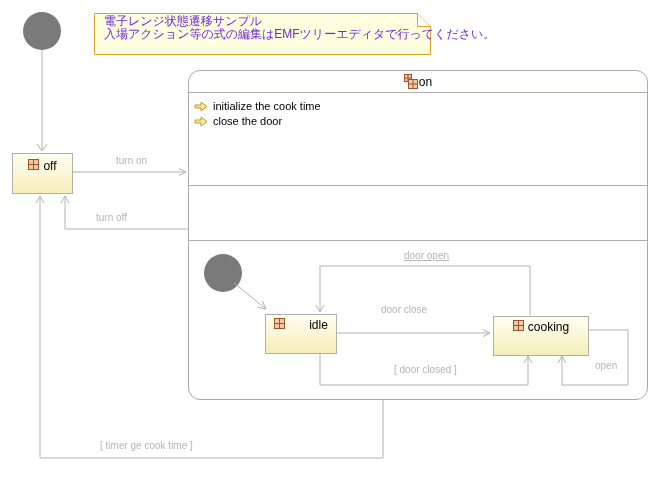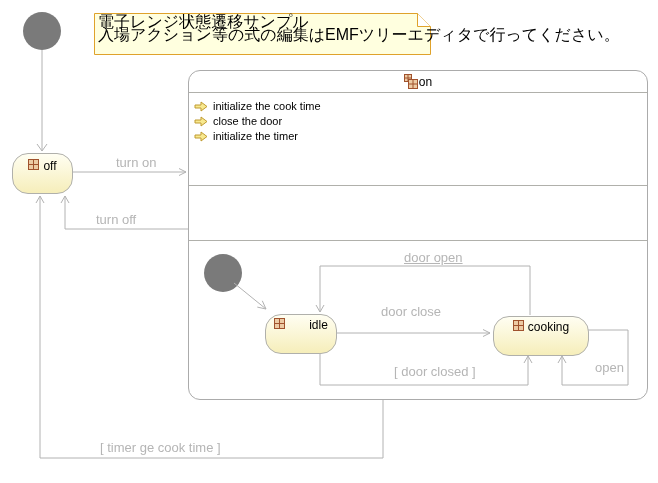--- a/index.html
+++ b/index.html
@@ -14,26 +14,26 @@
   
   .initial{
     position:absolute;width:38px;height:38px;border-radius:50%;
     background:#7a7a7a;
   }
   .init-outer{left:23px;top:12px;}
   .init-inner{left:15px;top:13px;}
   
   .note{position:absolute;left:94px;top:13px;width:337px;height:42px;}
   .note-text{
-    position:absolute;left:98px;top:15px;width:325px;
-    font-size:16px;line-height:13px;color:#000000;white-space:nowrap;
+    position:absolute;left:104px;top:15px;width:325px;
+    font-size:12px;line-height:13px;color:#6d28d9;white-space:nowrap;
   }
   
   .state{
-    position:absolute;border:1px solid #b0b0ab;border-radius:16px;
+    position:absolute;border:1px solid #b0b0ab;border-radius:0;
     background:linear-gradient(to bottom,#fffef2,#f6eeba);
     display:flex;justify-content:center;align-items:flex-start;
     font-size:12px;
   }
   .state .lbl{margin-left:4px;}
   .st-off{left:12px;top:153px;width:61px;height:41px;padding-top:5px;}
   .st-idle{left:76px;top:73px;width:72px;height:40px;padding-top:3px;gap:20px;}
   .st-cooking{left:304px;top:75px;width:96px;height:40px;padding-top:3px;}
   
   .st-on{
@@ -47,21 +47,21 @@
   }
   .on-actions{
     height:93px;border-bottom:1px solid #b0b0ab;flex:none;
     padding:4px 0 0 5px;display:flex;flex-direction:column;
   }
   .action-row{height:15px;display:flex;align-items:flex-end;gap:5px;font-size:11px;}
   .on-empty{height:55px;border-bottom:1px solid #b0b0ab;flex:none;}
   .on-region{position:relative;flex:1;}
   
   .tlabel{
-    position:absolute;font-size:13px;color:#b5b5b5;white-space:nowrap;
+    position:absolute;font-size:10px;color:#b5b5b5;white-space:nowrap;
   }
   .lbl-turn-on{left:116px;top:155px;}
   .lbl-turn-off{left:96px;top:212px;}
   .lbl-timer{left:100px;top:440px;}
   .lbl-door-open{left:404px;top:250px;text-decoration:underline;}
   .lbl-door-close{left:381px;top:304px;}
   .lbl-door-closed{left:394px;top:364px;}
   .lbl-time{left:595px;top:360px;}
   .icon{display:inline-block;line-height:0;flex:none;}
 </style>
@@ -115,28 +115,20 @@
         <span>initialize the cook time</span>
       </div>
       <div class="action-row">
         <span class="icon">
           <svg width="14" height="11">
               <path d="M1,4 H7 V1 L13,5.5 L7,10 V7 H1 Z" fill="#F8E98F" stroke="#BF9A30"></path>
             </svg>
         </span>
         <span>close the door</span>
       </div>
-      <div class="action-row">
-        <span class="icon">
-          <svg width="14" height="11">
-              <path d="M1,4 H7 V1 L13,5.5 L7,10 V7 H1 Z" fill="#F8E98F" stroke="#BF9A30"></path>
-            </svg>
-        </span>
-        <span>initialize the timer</span>
-      </div>
     </div>
     <div class="on-empty"></div>
     <div class="on-region">
 
       <div class="initial init-inner"></div>
 
       <div class="state st-idle">
         <span class="icon">
           <svg width="11" height="11">
               <rect x="0.5" y="0.5" width="10" height="10" fill="#EDCBA4" stroke="#A0522D"></rect>

